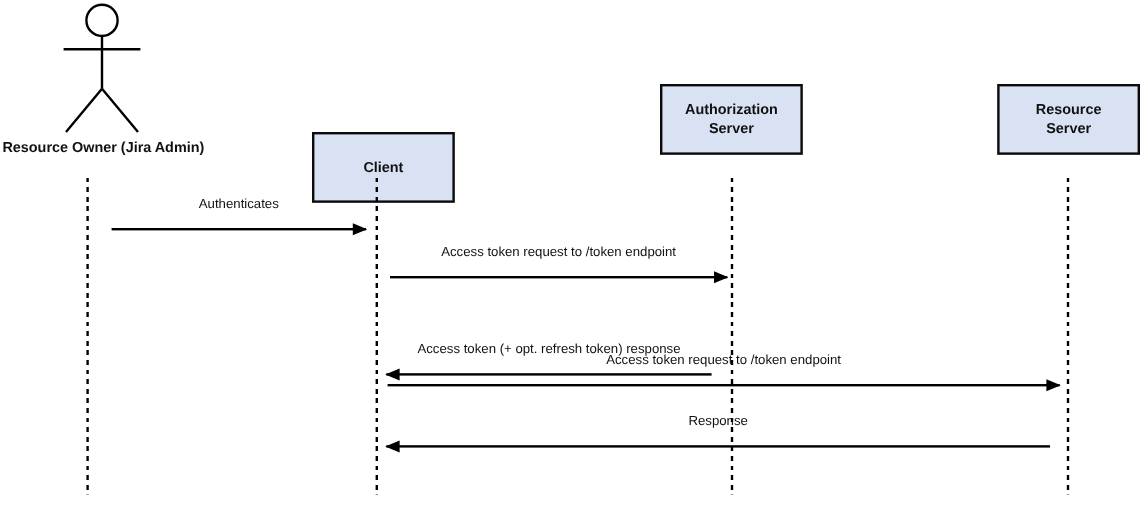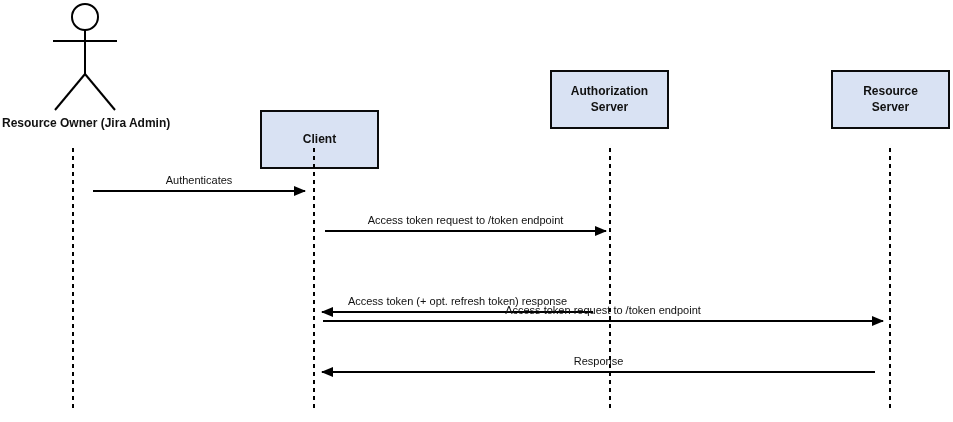--- a/index.html
+++ b/index.html
@@ -72,21 +72,21 @@
   .lifeline.l-resource { left: 889px; }
   
   .msg {
     position: absolute;
     height: 22px;
   }
   .msg-label {
     position: absolute;
     left: 0;
     right: 0;
-    bottom: 6px;
+    bottom: 16px;
     text-align: center;
     font-size: 11px;
     color: #111111;
     white-space: nowrap;
   }
   .msg-line {
     position: absolute;
     left: 0;
     right: 0;
     bottom: 0;

